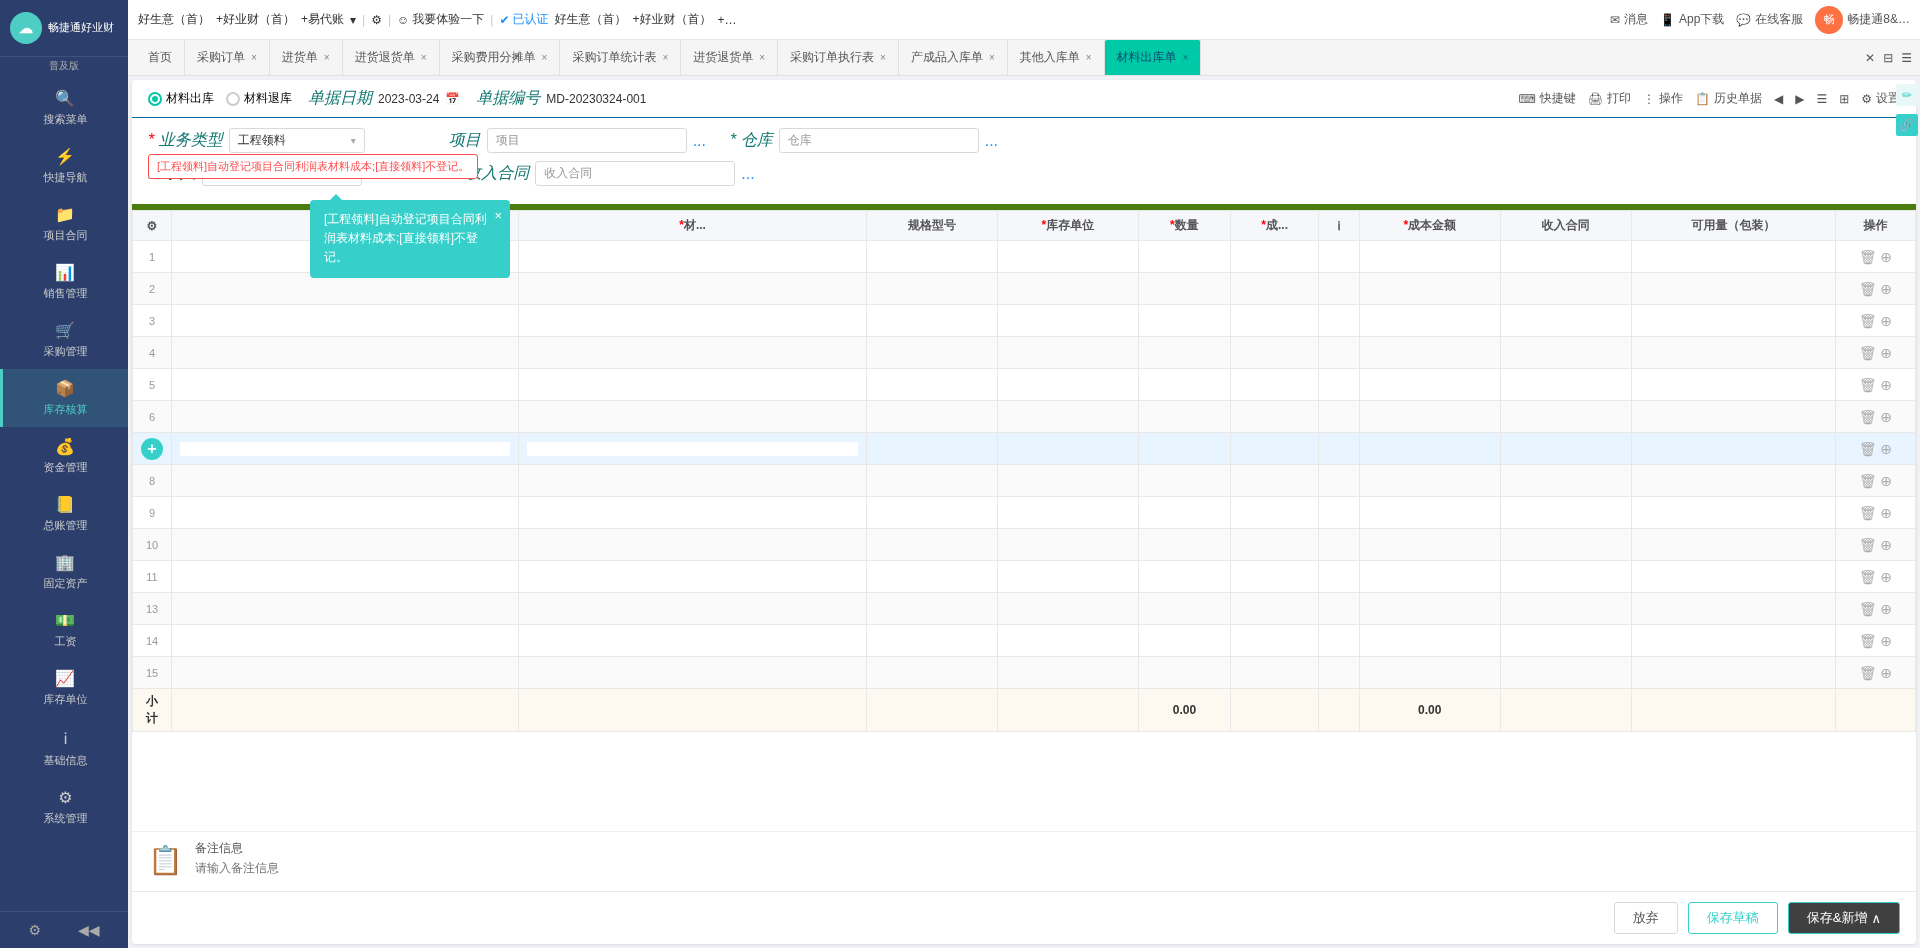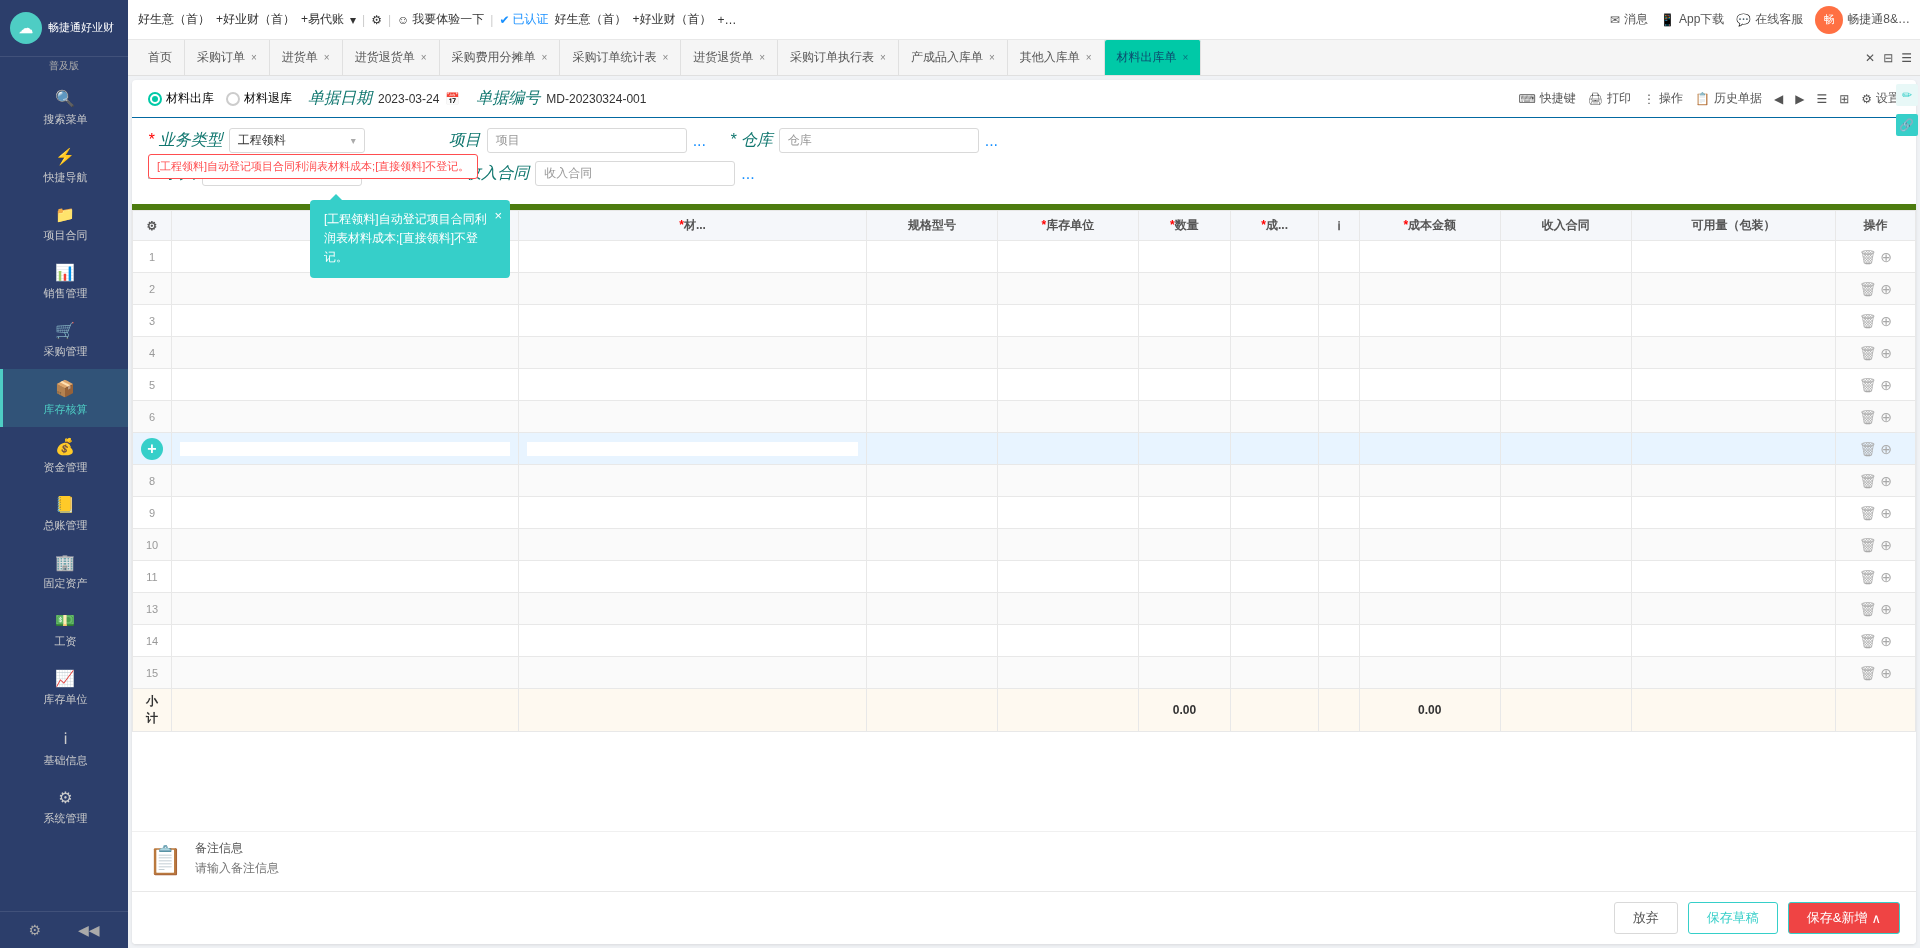--- a/index.html
+++ b/index.html
@@ -451,21 +451,21 @@
       background: #fff;
       border-color: #d9d9d9;
       color: #555;
     }
     .btn-draft {
       background: #fff;
       border-color: #36cfc9;
       color: #36cfc9;
     }
     .btn-primary {
-      background: #ef4444;
+      background: #404040;
       border-color: #36cfc9;
       color: #fff;
       display: flex;
       align-items: center;
       gap: 4px;
     }
 
     
     .right-panel {
       position: fixed;

